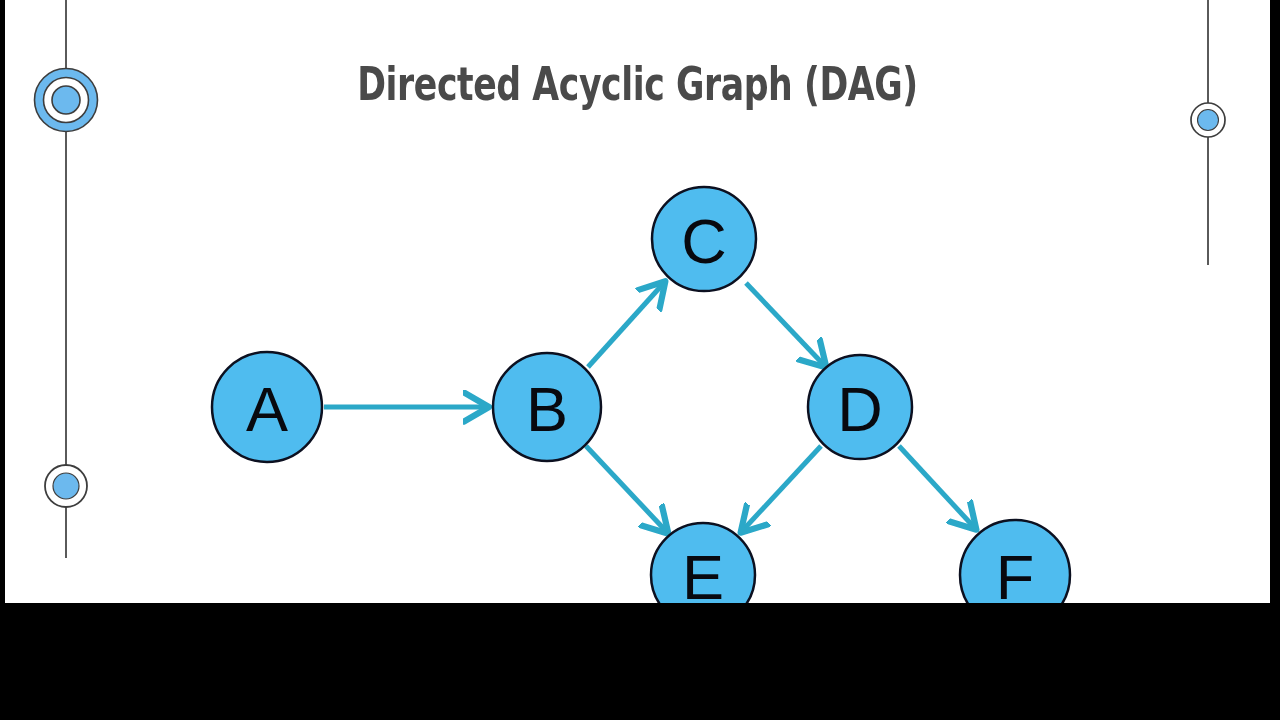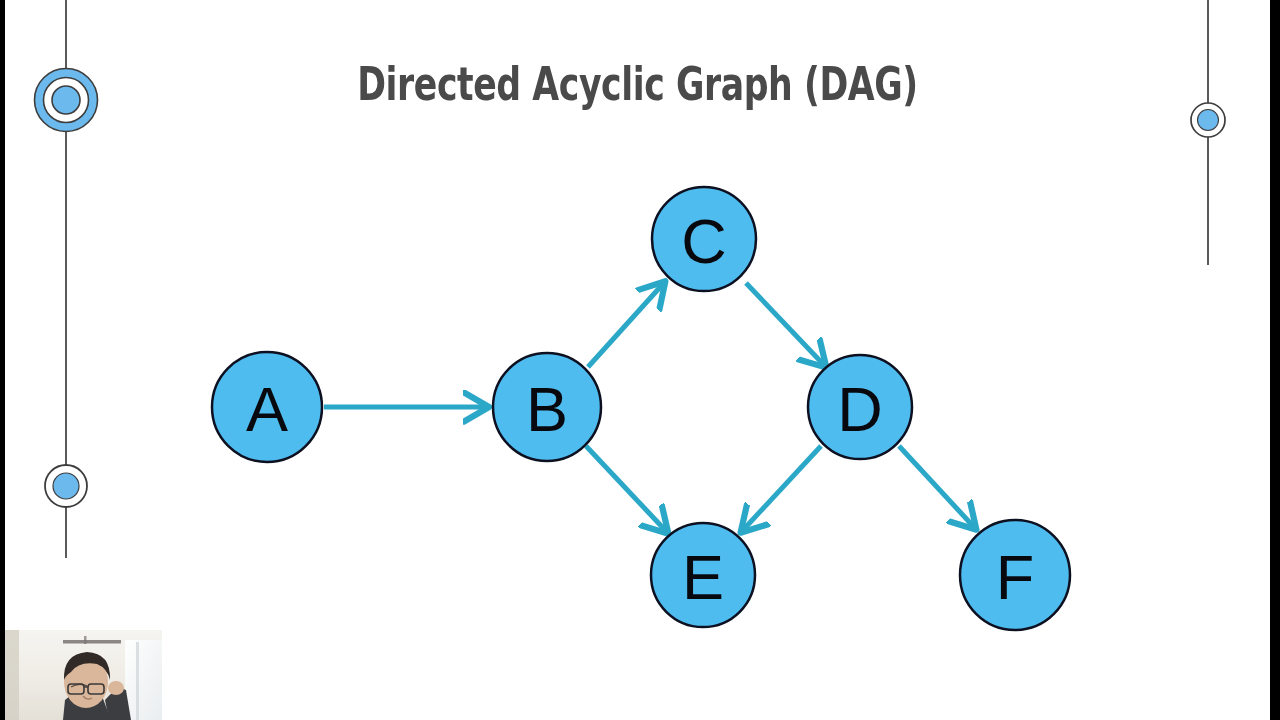--- a/index.html
+++ b/index.html
@@ -3,21 +3,21 @@
 <meta charset="utf-8">
 <style>
   html, body {
     margin: 0;
     padding: 0;
     background: #000;
   }
   #screen {
     position: relative;
     width: 1280px;
-    height: 720px;
+    height: 603px;
     background: #ffffff;
     overflow: hidden;
     font-family: "Liberation Sans", sans-serif;
   }
   
   .bar-left {
     position: absolute;
     left: 0; top: 0;
     width: 5px; height: 720px;
     background: #000000;

